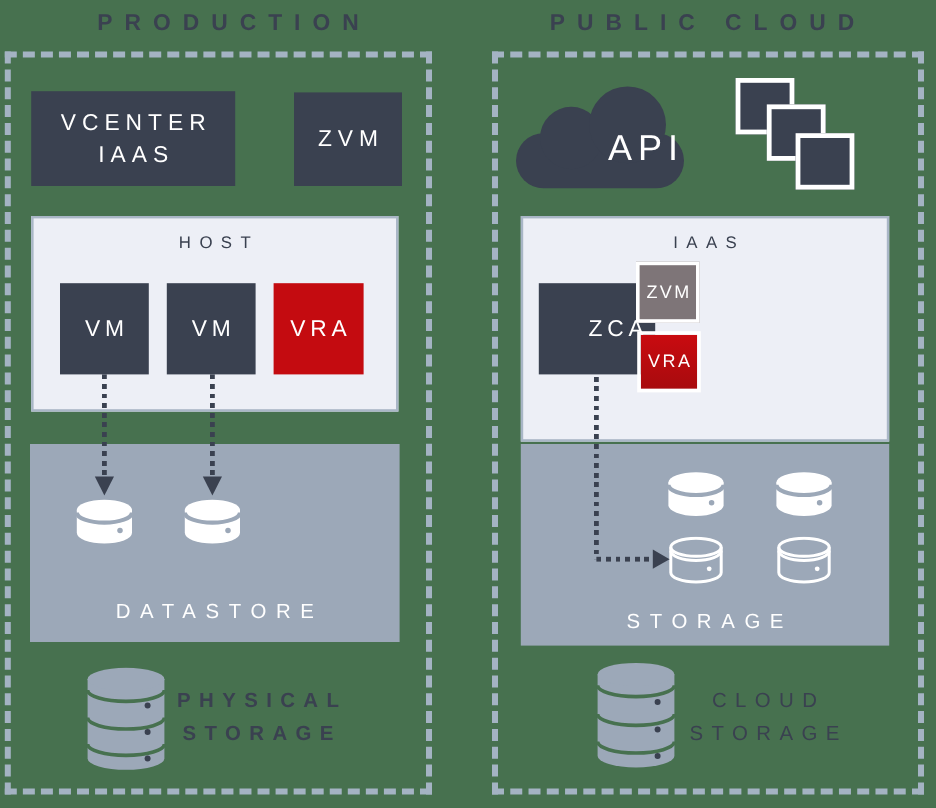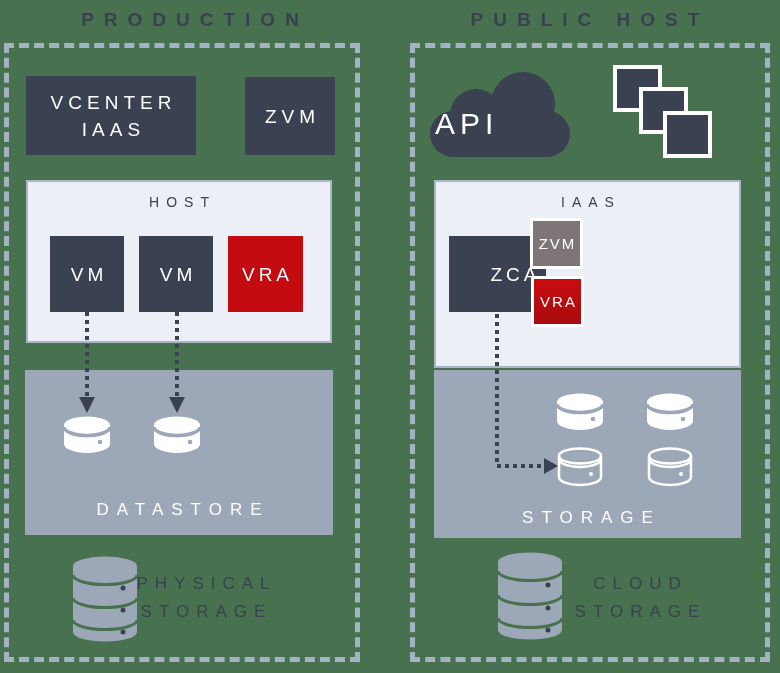--- a/index.html
+++ b/index.html
@@ -62,21 +62,21 @@
   .mini-box{
     position:absolute;color:#FFFFFF;border:3px solid #FFFFFF;
     display:flex;align-items:center;justify-content:center;
     font-size:15px;letter-spacing:2px;text-indent:2px;z-index:3;
   }
   .storage-caption{
     position:absolute;width:150px;text-align:center;color:#3A4150;
     font-size:17px;letter-spacing:7px;text-indent:7px;line-height:28px;font-weight:bold;
   }
   .api-label{
-    position:absolute;top:36px;left:0;width:100%;text-align:left;
+    position:absolute;top:36px;left:0;width:100%;text-align:right;
     color:#FFFFFF;font-size:30px;letter-spacing:5px;text-indent:5px;
   }
   svg{display:block;}
 </style>
 </head>
 <body>
 
 <div id="page">
 
   <div class="section-title" style="left:17px;width:356px;">PRODUCTION</div>
@@ -129,26 +129,26 @@
   <svg class="abs" style="left:72px;top:556px;" width="66" height="88" viewBox="0 0 66 88">
     <path d="M1 10 v66 a32 9.5 0 0 0 64 0 v-66 z" fill="#9CA8B8"></path>
     <ellipse cx="33" cy="10" rx="32" ry="9.5" fill="#9CA8B8"></ellipse>
     <path d="M1 19 a32 9.5 0 0 0 64 0" stroke="#47714F" stroke-width="3" fill="none"></path>
     <path d="M1 42 a32 9.5 0 0 0 64 0" stroke="#47714F" stroke-width="3" fill="none"></path>
     <path d="M1 64 a32 9.5 0 0 0 64 0" stroke="#47714F" stroke-width="3" fill="none"></path>
     <circle cx="51" cy="32" r="2.5" fill="#3A4150"></circle>
     <circle cx="51" cy="54" r="2.5" fill="#3A4150"></circle>
     <circle cx="51" cy="76" r="2.5" fill="#3A4150"></circle>
   </svg>
-  <div class="storage-caption" style="left:128px;top:570px;font-weight:normal;">
+  <div class="storage-caption" style="left:140px;top:570px;font-weight:bold;">
     <div>PHYSICAL</div>
     <div>STORAGE</div>
   </div>
 
-  <div class="section-title" style="left:410px;width:360px;">PUBLIC HOST</div>
+  <div class="section-title" style="left:410px;width:360px;">PUBLIC CLOUD</div>
 
   <div class="dash-box" style="left:410px;width:360px;"></div>
 
   <div class="abs" style="left:430px;top:71px;width:140px;height:86px;">
     <svg width="140" height="86" viewBox="0 0 140 86">
       <rect x="0" y="40" width="140" height="46" rx="23" fill="#3A4150"></rect>
       <circle cx="46" cy="44" r="26" fill="#3A4150"></circle>
       <circle cx="93" cy="33" r="32" fill="#3A4150"></circle>
     </svg>
     <div class="api-label">API</div>

